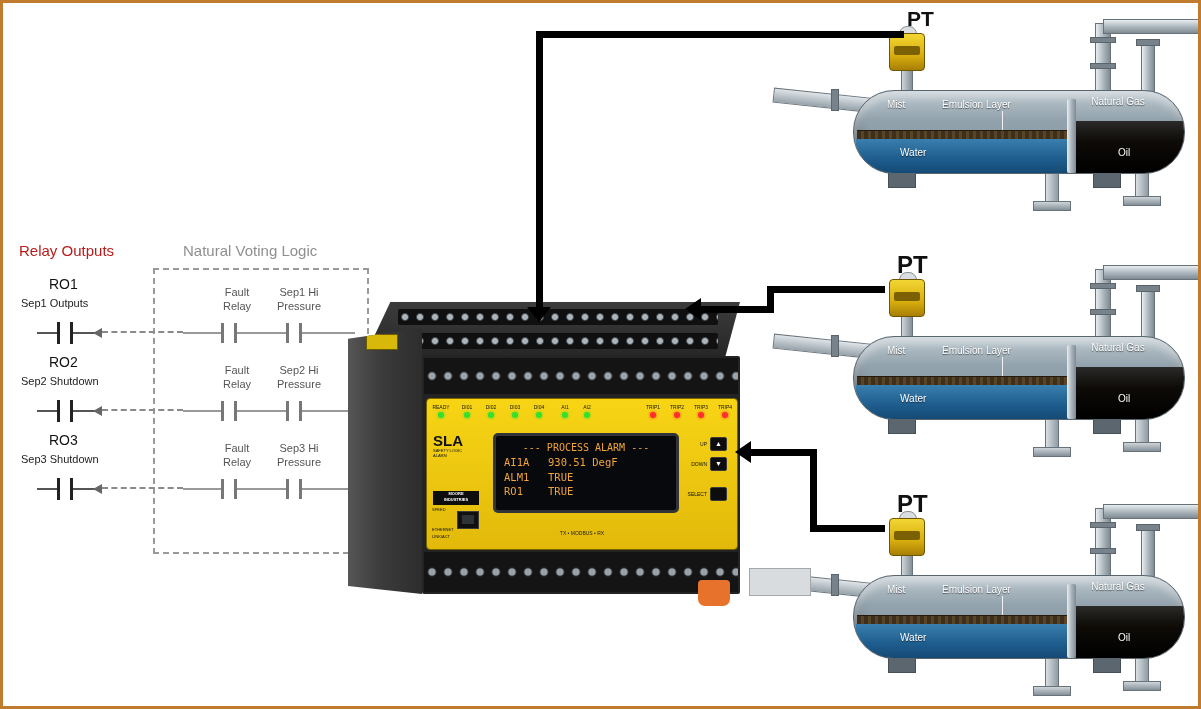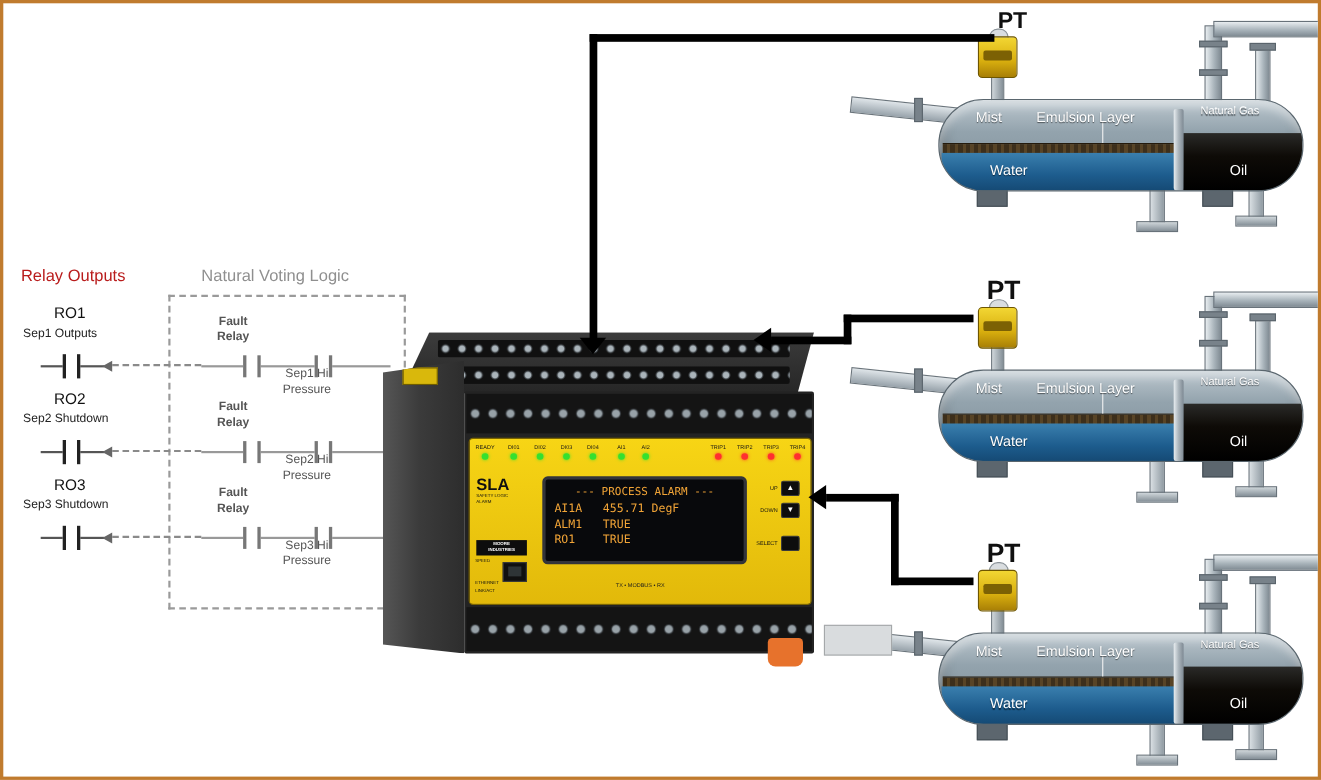--- a/index.html
+++ b/index.html
@@ -18,22 +18,22 @@
   .dashwire{position:absolute;left:99px;top:55px;width:81px;border-top:2px dashed #8a8a8a;}
   .dash-head{position:absolute;left:90px;top:52px;width:0;height:0;border-top:5px solid transparent;border-bottom:5px solid transparent;border-right:9px solid #666;}
   .contact{position:absolute;width:16px;height:20px;background:#fff;}
   .contact::before,.contact::after{content:"";position:absolute;top:0;width:3px;height:100%;background:#777;}
   .contact::before{left:0}.contact::after{right:0}
   .contact.dark::before,.contact.dark::after{background:#222;}
   .c-out{left:54px;top:46px;height:22px;}
   .c1{left:218px;top:47px;}
   .c2{left:283px;top:47px;}
   .clabel{position:absolute;top:10px;font-size:11px;color:#555;text-align:center;line-height:1.25;}
-  .cl1{left:179px;width:60px;font-weight:bold;}
-  .cl2{left:240px;width:72px;margin-top:48px;}
+  .cl1{left:204px;width:60px;}
+  .cl2{left:260px;width:72px;}
 
   
   .aseg{position:absolute;background:#000;}
   .ahead-down{position:absolute;width:0;height:0;border-left:12px solid transparent;border-right:12px solid transparent;border-top:15px solid #000;}
   .ahead-left{position:absolute;width:0;height:0;border-top:11px solid transparent;border-bottom:11px solid transparent;border-right:16px solid #000;}
   .arrows{position:absolute;left:0;top:0;z-index:6;}
 
   
   .device{position:absolute;left:345px;top:299px;width:392px;height:310px;z-index:5;}
   .dev-top{position:absolute;left:16px;top:0;width:376px;height:56px;background:linear-gradient(180deg,#3c3c3c,#262626);clip-path:polygon(7% 0,100% 0,96% 100%,0 100%);}
@@ -75,21 +75,21 @@
   .flange{position:absolute;background:#78828a;border:1px solid #5a646c;box-sizing:border-box;}
   .inlet{position:absolute;left:0;top:88px;width:102px;height:13px;background:linear-gradient(180deg,#dfe5e9,#97a2aa);border:1px solid #6b757c;transform:rotate(6deg);}
   .leg{position:absolute;top:165px;width:26px;height:16px;background:#5c666e;border:1px solid #454f56;}
   .drain{position:absolute;top:166px;width:12px;background:linear-gradient(90deg,#d9dfe3,#909ba3);border:1px solid #68727a;}
   .vbar{position:absolute;height:8px;background:linear-gradient(180deg,#cfd6da,#848f97);border:1px solid #68727a;}
   .vessel{position:absolute;left:80px;top:85px;width:330px;height:82px;border-radius:41px;background:linear-gradient(180deg,#bcc7ce 0%,#93a3ad 35%,#7c8d97 100%);border:1px solid #5a666e;box-shadow:inset 0 6px 8px rgba(255,255,255,.45),inset 0 -12px 14px rgba(0,0,0,.4);overflow:hidden;}
   .emul{position:absolute;left:3px;top:39px;width:211px;height:9px;background:repeating-linear-gradient(90deg,#3d2f1b 0 4px,#584426 4px 7px);border-top:1px solid #241a0c;}
   .water{position:absolute;left:2px;top:48px;width:212px;height:34px;background:linear-gradient(180deg,#3a7fae,#1d5c8d 60%,#154a75);}
   .weir{position:absolute;left:213px;top:8px;width:9px;height:74px;background:linear-gradient(90deg,#e8edf0,#aab4bb,#7e8993);border-radius:2px;}
   .oil-zone{position:absolute;left:222px;top:30px;width:108px;height:52px;background:linear-gradient(180deg,#2a2a28,#0e0b07 40%,#000);}
-  .vlabel{position:absolute;color:#fff;font-size:13px;text-shadow:0 1px 1px rgba(0,0,0,.55);}
+  .vlabel{position:absolute;color:#fff;font-size:10px;text-shadow:0 1px 1px rgba(0,0,0,.55);}
   .vlabel.gas{font-size:10px;line-height:1.15;text-align:center;}
   .pointer{position:absolute;left:148px;top:20px;width:1px;height:19px;background:#f2f2f2;}
   .pt-stem{position:absolute;left:128px;top:62px;width:10px;height:26px;background:linear-gradient(90deg,#cfd6da,#848f97);border:1px solid #68727a;}
   .pt-dome{position:absolute;left:126px;top:21px;width:16px;height:10px;background:#d9dde0;border:1px solid #8a9298;border-radius:8px 8px 0 0;}
   .pt-body{position:absolute;left:116px;top:28px;width:34px;height:36px;background:linear-gradient(180deg,#f2d633,#d8ae0e 60%,#a87f06);border:1px solid #6e5600;border-radius:4px;}
   .pt-body::after{content:"";position:absolute;left:4px;top:12px;right:4px;height:9px;background:#7c6104;border-radius:2px;}
   .pt-label{position:absolute;left:124px;top:0;font-size:24px;font-weight:bold;color:#101010;}
 
   .t{position:absolute;}
 </style>
@@ -287,21 +287,21 @@
 
         <div class="sla">
           <div class="big">SLA</div>
           <div class="sub">SAFETY LOGIC ALARM</div>
         </div>
 
         <div class="lcd">
           <div class="ttl">--- PROCESS ALARM ---</div>
           <div class="row">
               <span class="nm">AI1A</span>
-              <span>455.71 DegF</span>
+              <span>930.51 DegF</span>
             </div>
           <div class="row">
               <span class="nm">ALM1</span>
               <span>TRUE</span>
             </div>
           <div class="row">
               <span class="nm">RO1</span>
               <span>TRUE</span>
             </div>
         </div>

